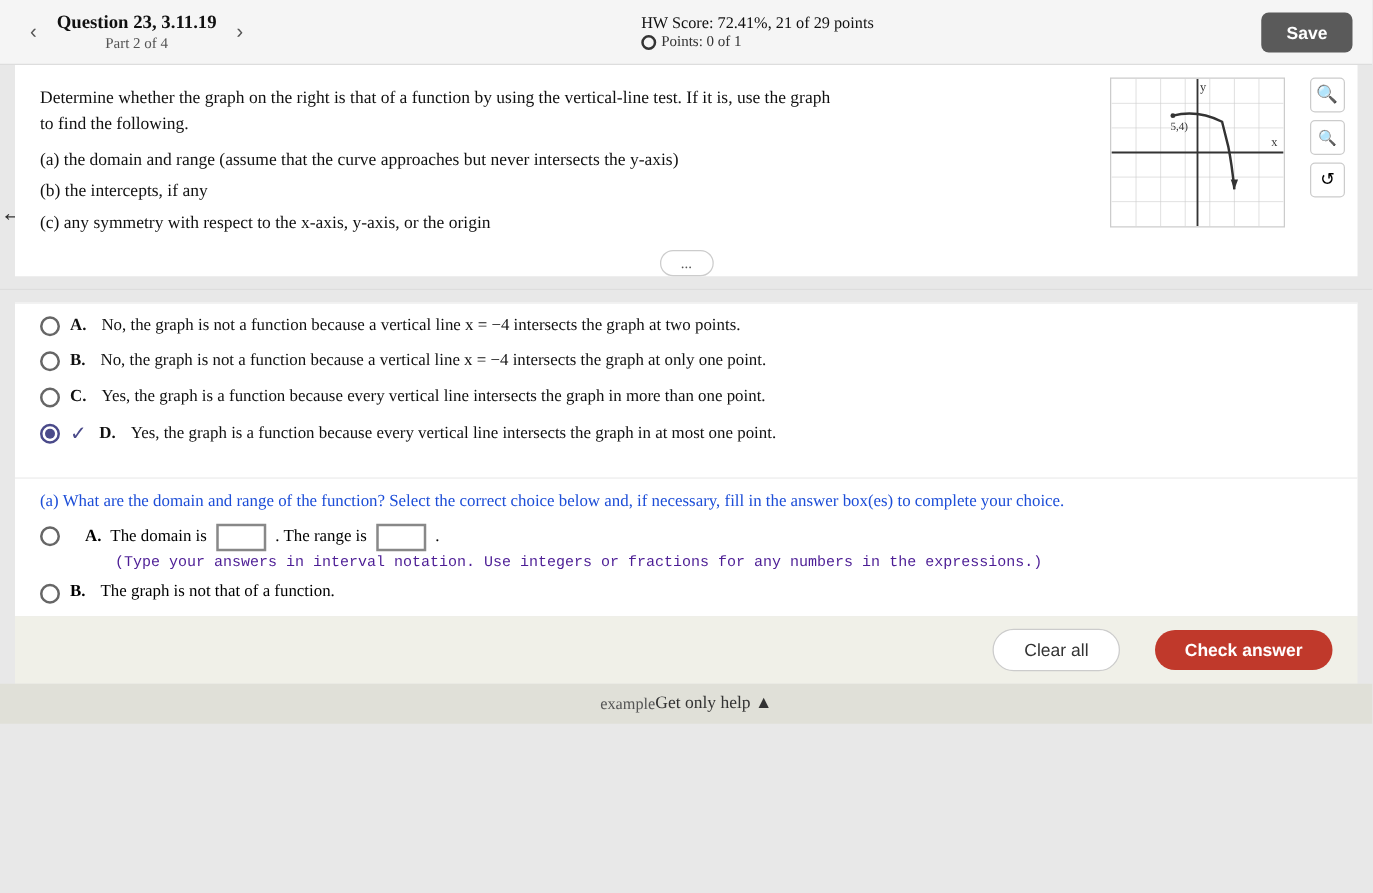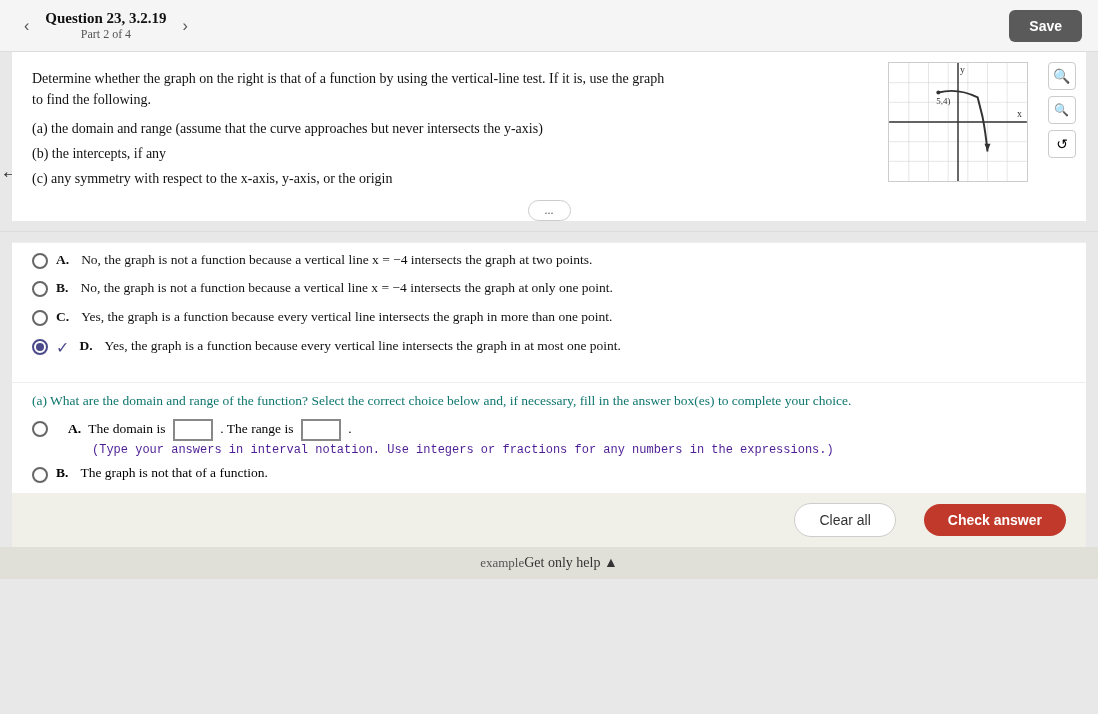--- a/index.html
+++ b/index.html
@@ -234,21 +234,21 @@
     
     .part-a-section {
       background: white;
       margin: 0 12px;
       padding: 8px 20px 10px 20px;
       border-top: 1px solid #eee;
     }
 
     .part-a-question {
       font-size: 13.5px;
-      color: #0f766e;
+      color: #1d4ed8;
       margin-bottom: 8px;
       line-height: 1.5;
     }
 
     .answer-choice-a {
       display: flex;
       align-items: flex-start;
       margin-bottom: 8px;
       gap: 20px;
       font-size: 13.5px;
@@ -349,26 +349,33 @@
   </style>
 </head>
 <body>
 
 <div class="left-edge-arrow">←</div>
 
 <div class="top-bar">
   <div class="nav-left">
     <button class="nav-arrow">‹</button>
     <div class="question-info">
-      <div class="question-title">Question 23, 3.2.19</div>
+      <div class="question-title">Question 23, 3.11.19</div>
       <div class="question-part">Part 2 of 4</div>
     </div>
     <button class="nav-arrow">›</button>
   </div>
 
+  <div class="hw-score">
+    <div class="hw-score-title">HW Score: 72.41%, 21 of 29 points</div>
+    <div class="hw-score-sub">
+      <span class="circle-icon"></span>
+      <span>Points: 0 of 1</span>
+    </div>
+  </div>
 
   <button class="save-btn">Save</button>
 </div>
 
 <div class="main-content">
   <div class="question-header">
     <div class="question-text">
       <span>Determine whether the graph on the right is that of a function by using the vertical-line test. If it is, use the graph</span>
       <br>
       <span>to find the following.</span>

